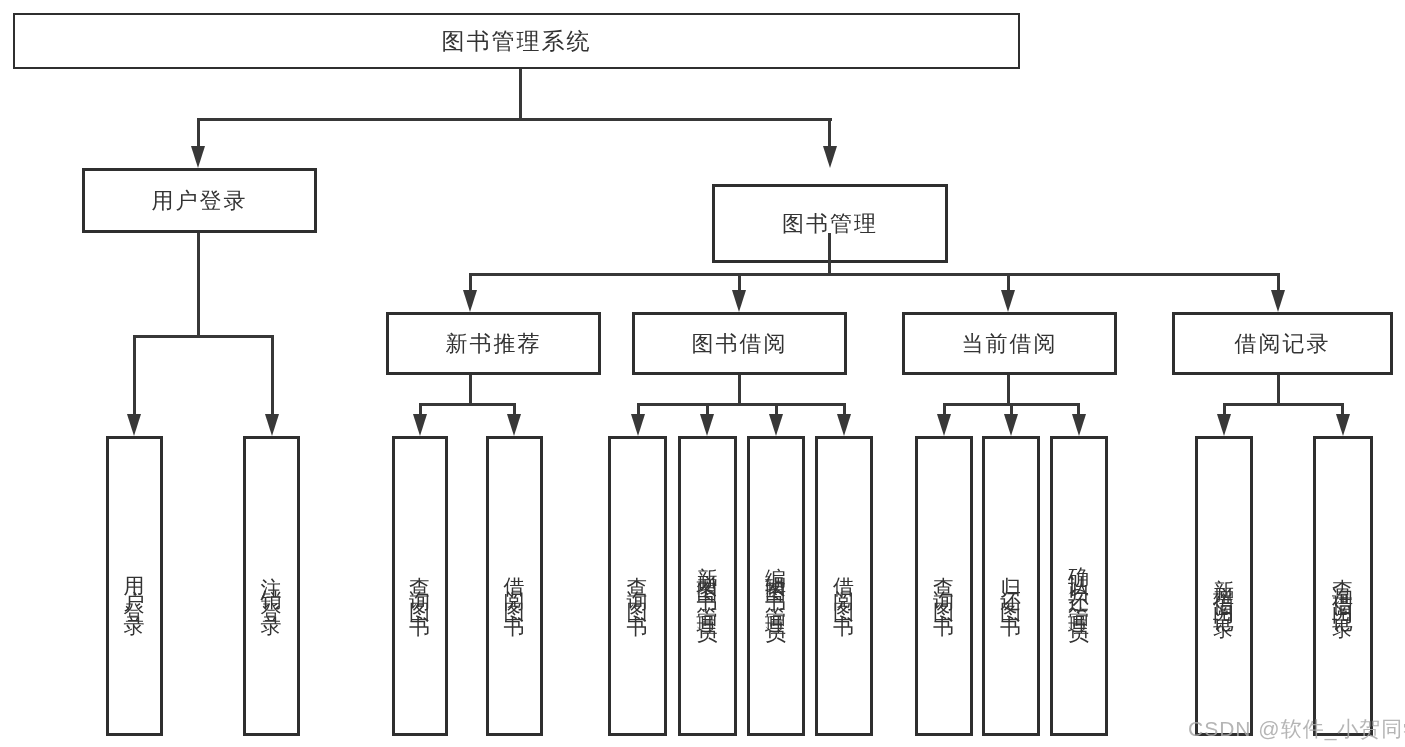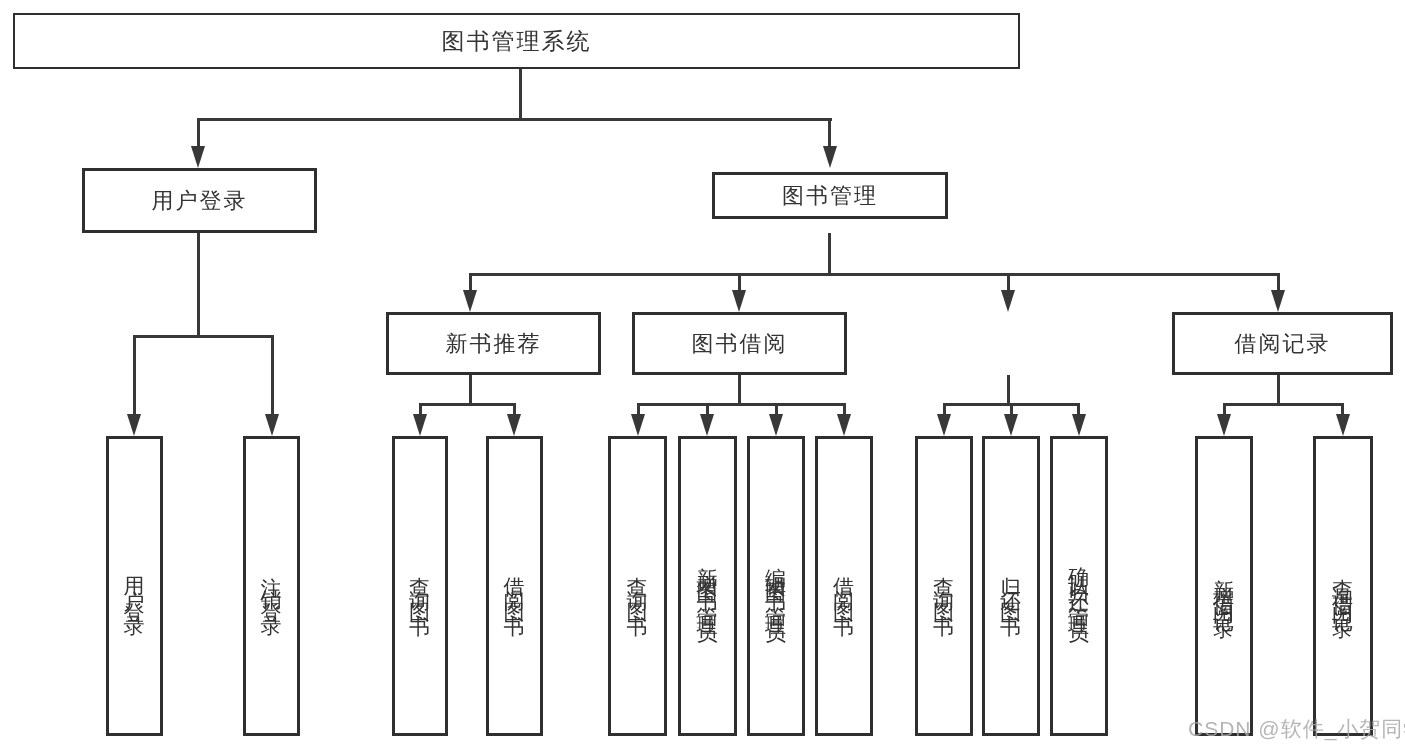--- a/index.html
+++ b/index.html
@@ -96,21 +96,21 @@
   <div class="vline" style="left:519px; top:69px; height:49px;"></div>
   <div class="hline" style="left:197px; top:118px; width:635px;"></div>
   <div class="vline" style="left:197px; top:118px; height:32px;"></div>
   <div class="arr" style="left:191px; top:146px;"></div>
   <div class="vline" style="left:828px; top:118px; height:32px;"></div>
   <div class="arr" style="left:823px; top:146px;"></div>
 
   <div class="hbox" style="left:82px; top:168px; width:235px; height:65px;">
     <span>用户登录</span>
   </div>
-  <div class="hbox" style="left:712px; top:172px; width:236px; height:47px;">
+  <div class="hbox" style="left:712px; top:184px; width:236px; height:79px;">
     <span>图书管理</span>
   </div>
 
   <div class="vline" style="left:197px; top:233px; height:102px;"></div>
   <div class="hline" style="left:133px; top:335px; width:141px;"></div>
   <div class="vline" style="left:133px; top:335px; height:83px;"></div>
   <div class="arr" style="left:127px; top:414px;"></div>
   <div class="vline" style="left:271px; top:335px; height:83px;"></div>
   <div class="arr" style="left:265px; top:414px;"></div>
 
@@ -124,20 +124,23 @@
   <div class="arr" style="left:1001px; top:290px;"></div>
   <div class="vline" style="left:1277px; top:273px; height:20px;"></div>
   <div class="arr" style="left:1271px; top:290px;"></div>
 
   <div class="hbox" style="left:363px; top:312px; width:215px; height:63px;margin-left:23px;">
     <span>新书推荐</span>
   </div>
   <div class="hbox" style="left:632px; top:312px; width:215px; height:63px;">
     <span>图书借阅</span>
   </div>
+  <div class="hbox" style="left:902px; top:312px; width:215px; height:63px;">
+    <span>当前借阅</span>
+  </div>
   <div class="hbox" style="left:1172px; top:312px; width:221px; height:63px;">
     <span>借阅记录</span>
   </div>
 
   <div class="vline" style="left:469px; top:375px; height:30px;"></div>
   <div class="hline" style="left:419px; top:403px; width:97px;"></div>
   <div class="vline" style="left:419px; top:403px; height:14px;"></div>
   <div class="arr" style="left:413px; top:414px;"></div>
   <div class="vline" style="left:513px; top:403px; height:14px;"></div>
   <div class="arr" style="left:507px; top:414px;"></div>

